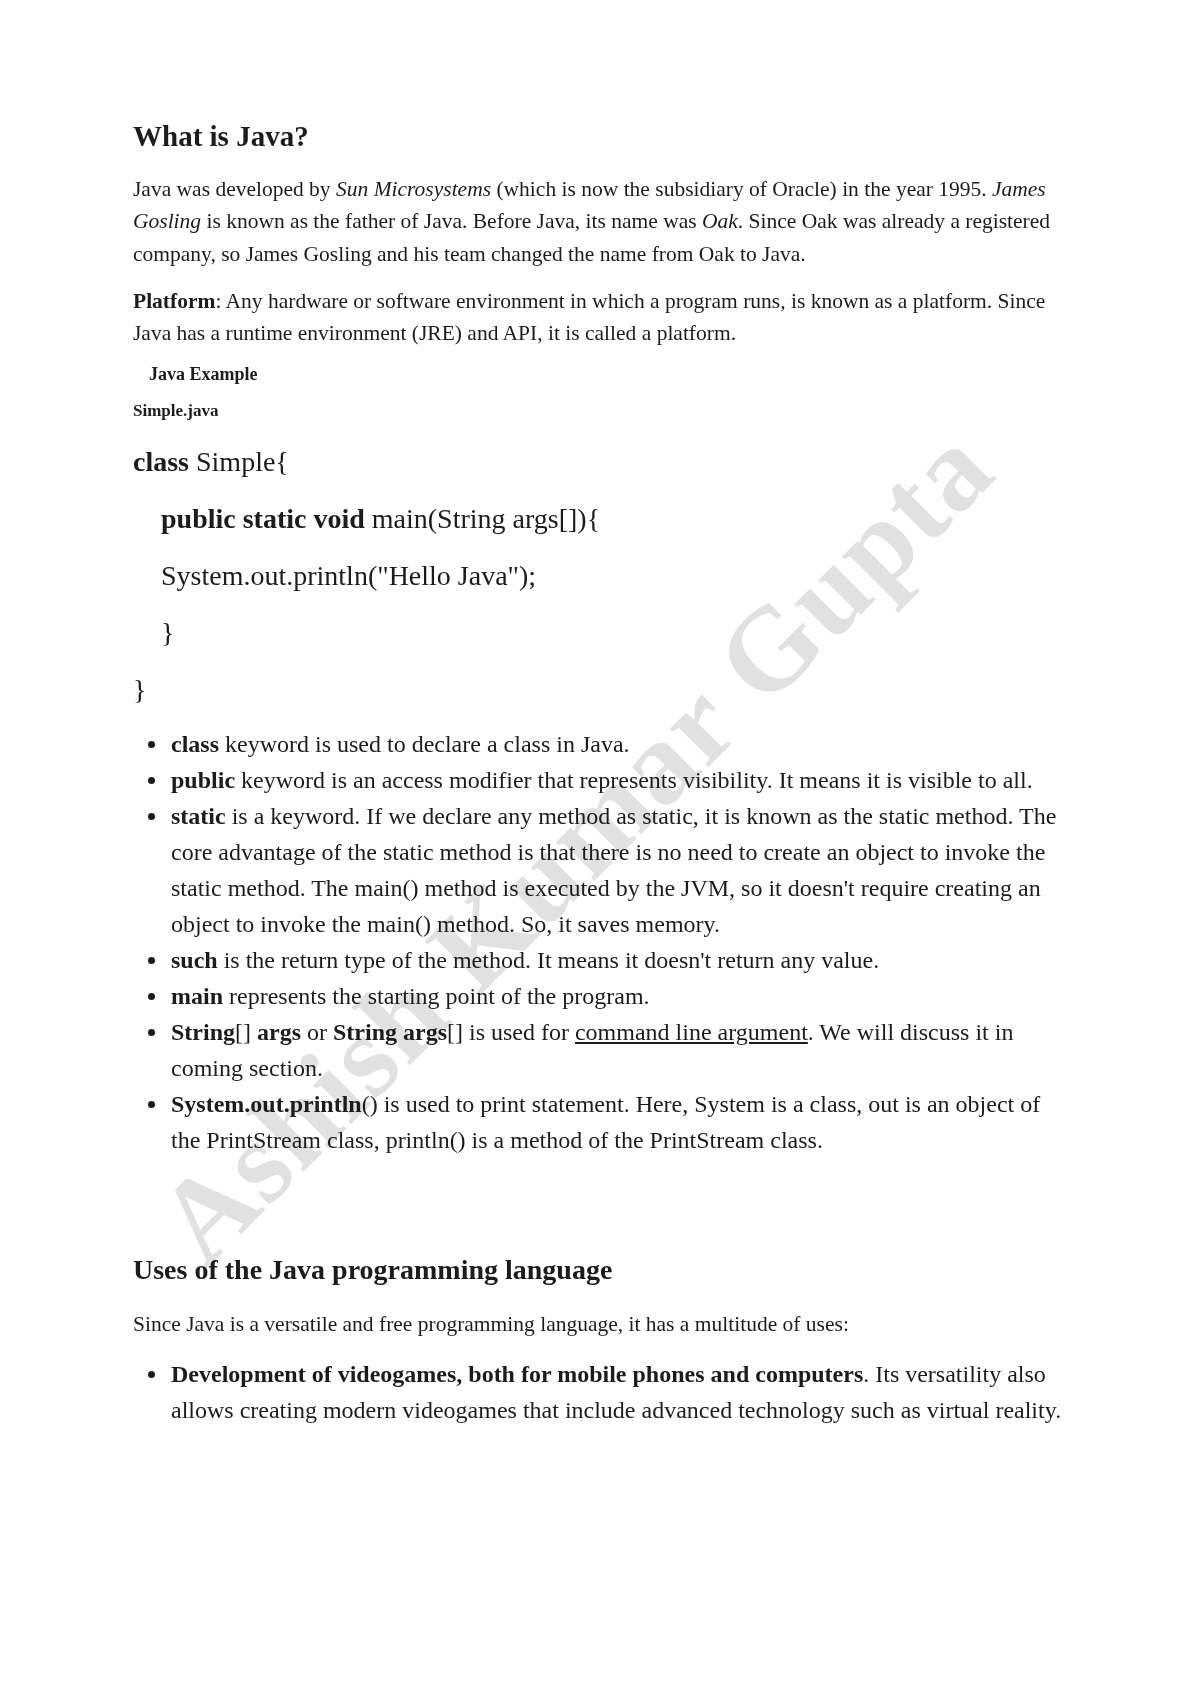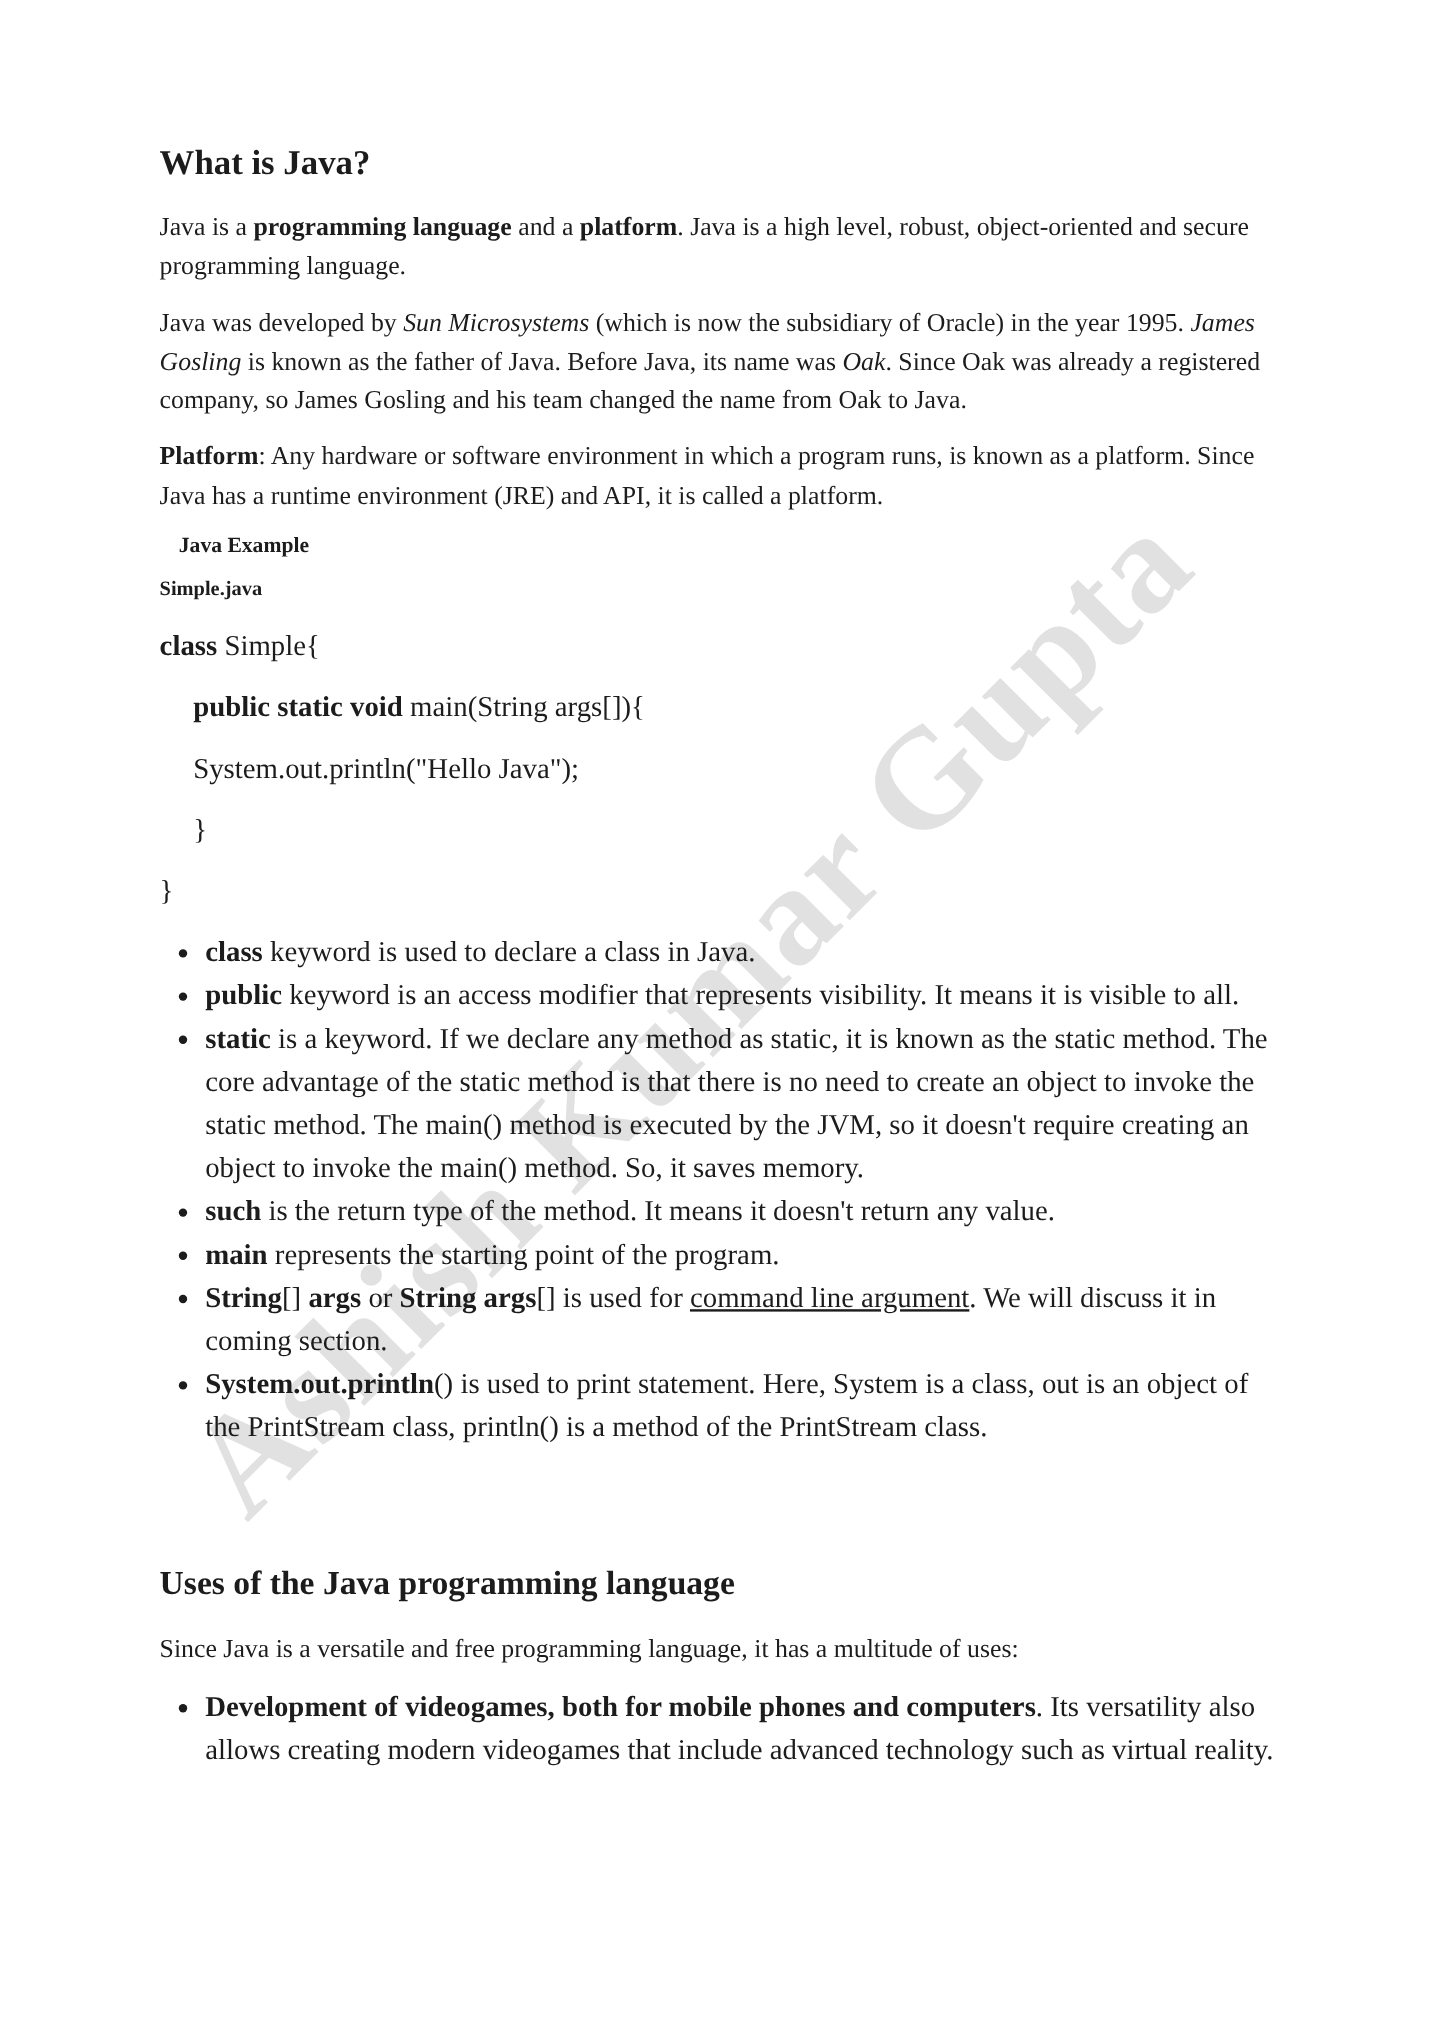--- a/index.html
+++ b/index.html
@@ -56,21 +56,21 @@
     line-height:1.5;
     margin:0 0 15px 0;
   }
   .file-label{
     font-size:17px;
     font-weight:700;
     margin:2px 0 20px 0;
   }
   .code-block{margin:0 0 4px 0;}
   .code-line{
-    font-size:24px;
+    font-size:28px;
     line-height:1.5;
     margin:0 0 15px 0;
   }
   ul.bullet-list{
     margin:4px 0 15px 0;
     padding-left:36px;
   }
   ul.bullet-list li{
     font-size:24px;
     line-height:1.5;
@@ -83,21 +83,20 @@
 </style>
 </head>
 <body>
 
 <div class="watermark">Ashish Kumar Gupta</div>
 
 <div class="content">
 
   <h1 class="doc-title">What is Java?</h1>
 
-  <p class="para"><span>Java is a </span><span class="b">programming language</span><span> and a </span><span class="b">platform</span><span>. Java is a high level, robust, object-oriented and secure programming language.</span></p>
 
   <p class="para"><span>Java was developed by </span><span class="i">Sun Microsystems</span><span> (which is now the subsidiary of Oracle) in the year 1995. </span><span class="i">James Gosling</span><span> is known as the father of Java. Before Java, its name was </span><span class="i">Oak</span><span>. Since Oak was already a registered company, so James Gosling and his team changed the name from Oak to Java.</span></p>
 
   <p class="para"><span class="b">Platform</span><span>: Any hardware or software environment in which a program runs, is known as a platform. Since Java has a runtime environment (JRE) and API, it is called a platform.</span></p>
 
   <h3 class="subsection-title">Java Example</h3>
 
 
   <p class="file-label">Simple.java</p>
 

